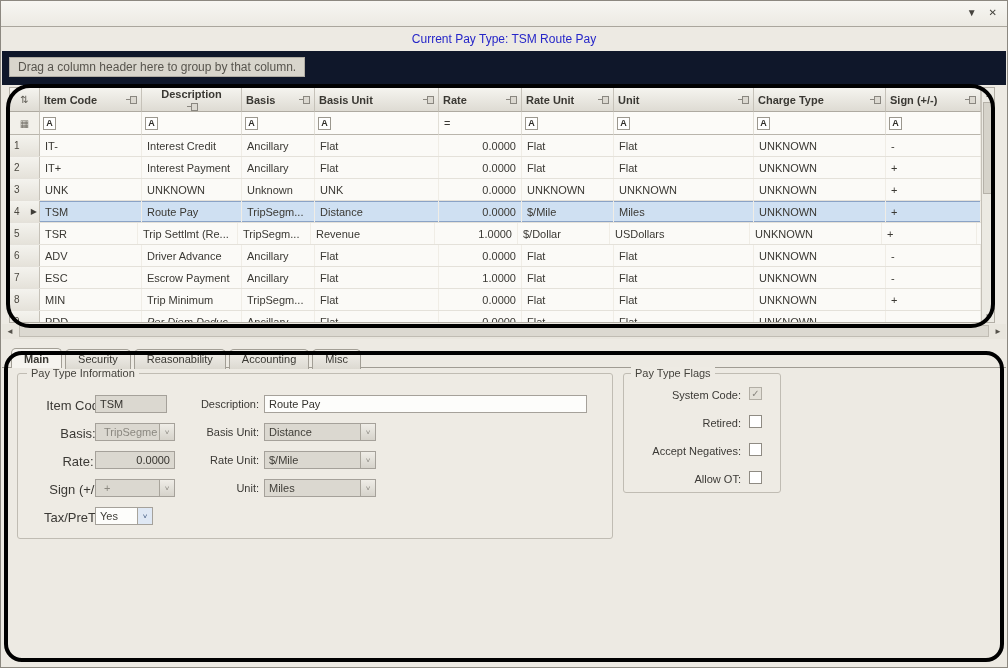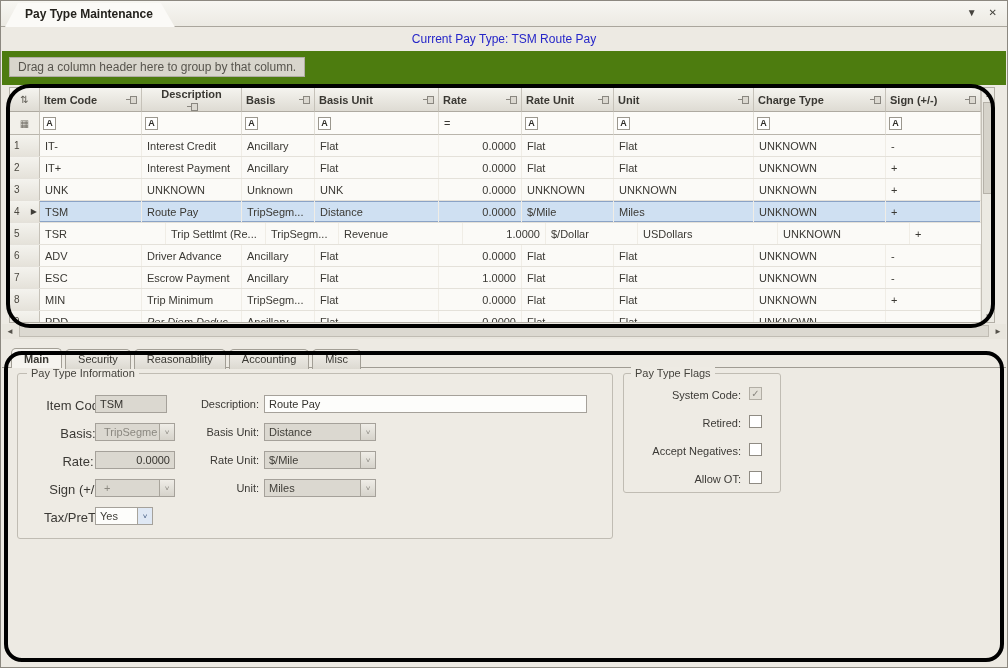--- a/index.html
+++ b/index.html
@@ -14,21 +14,21 @@
     background:linear-gradient(#f7f6f2,#eceae3); border-bottom:1px solid #aaa69d; }
   .doc-tab { position:absolute; left:4px; top:2px; height:24px; padding:4px 22px 0 20px;
     background:#fbfaf7; clip-path:polygon(13px 0, calc(100% - 14px) 0, 100% 100%, 0 100%);
     font-size:12px; font-weight:bold; color:#24221d; }
   .win-controls { position:absolute; right:10px; top:6px; display:flex; gap:12px;
     font-size:10px; color:#45433d; }
   .win-controls span { cursor:default; }
   
   .title-line { position:absolute; top:31px; left:0; right:0; text-align:center;
     font-size:12px; color:#2626c8; }
-  .groupby-bar { position:absolute; top:50px; left:1px; right:1px; height:34px; background:#4d7c0f; }
+  .groupby-bar { position:absolute; top:50px; left:1px; right:1px; height:34px; background:#0f172a; }
   .groupby-hint { position:absolute; top:6px; left:7px; background:#d8d5cc;
     border:1px solid #b1ada4; color:#57544d; font-size:12px; padding:2px 8px; }
   
   .grid { position:absolute; left:8px; top:86px; width:986px; height:236px;
     background:#fbfaf7; border:1px solid #b3afa6; z-index:1; }
   .grid-header { position:absolute; left:0; top:0; right:13px; height:24px; display:flex; }
   .grid-filter { position:absolute; left:0; top:24px; right:13px; height:23px; display:flex; }
   .grid-rows { position:absolute; left:0; top:47px; right:13px; bottom:0; overflow:hidden; }
   .g-cell { flex:none; overflow:hidden; white-space:nowrap; }
   .g-hcell { display:flex; align-items:center; padding:0 4px; font-size:11px; font-weight:bold;
@@ -129,23 +129,20 @@
   .anno-label { position:absolute; font-size:31px; color:#000000; z-index:51; pointer-events:none; }
   #anno-grid-label { left:437px; top:179px; }
   #anno-detail-label { left:396px; top:483px; }
 </style>
 </head>
 <body>
 
 <div class="window">
 
   <div class="tabstrip">
-    <div class="doc-tab">
-      <span>Pay Type Maintenance</span>
-    </div>
     <div class="win-controls">
       <span>▼</span>
       <span>✕</span>
     </div>
   </div>
 
   <div class="title-line">Current Pay Type: TSM Route Pay</div>
 
   <div class="groupby-bar">
     <div class="groupby-hint">Drag a column header here to group by that column.</div>
@@ -352,21 +349,21 @@
             <span>UNKNOWN</span>
           </div>
           <div class="g-cell g-dcell" style="width: 95px;">
             <span>+</span>
           </div>
         </div>
         <div class="g-row">
           <div class="g-cell g-ind-c">
             <span class="g-rownum">5</span>
           </div>
-          <div class="g-cell g-dcell" style="width: 126px;">
+          <div class="g-cell g-dcell" style="width: 98px;">
             <span>TSR</span>
           </div>
           <div class="g-cell g-dcell" style="width: 100px;">
             <span>Trip Settlmt (Re...</span>
           </div>
           <div class="g-cell g-dcell" style="width: 73px;">
             <span>TripSegm...</span>
           </div>
           <div class="g-cell g-dcell" style="width: 124px;">
             <span>Revenue</span>

